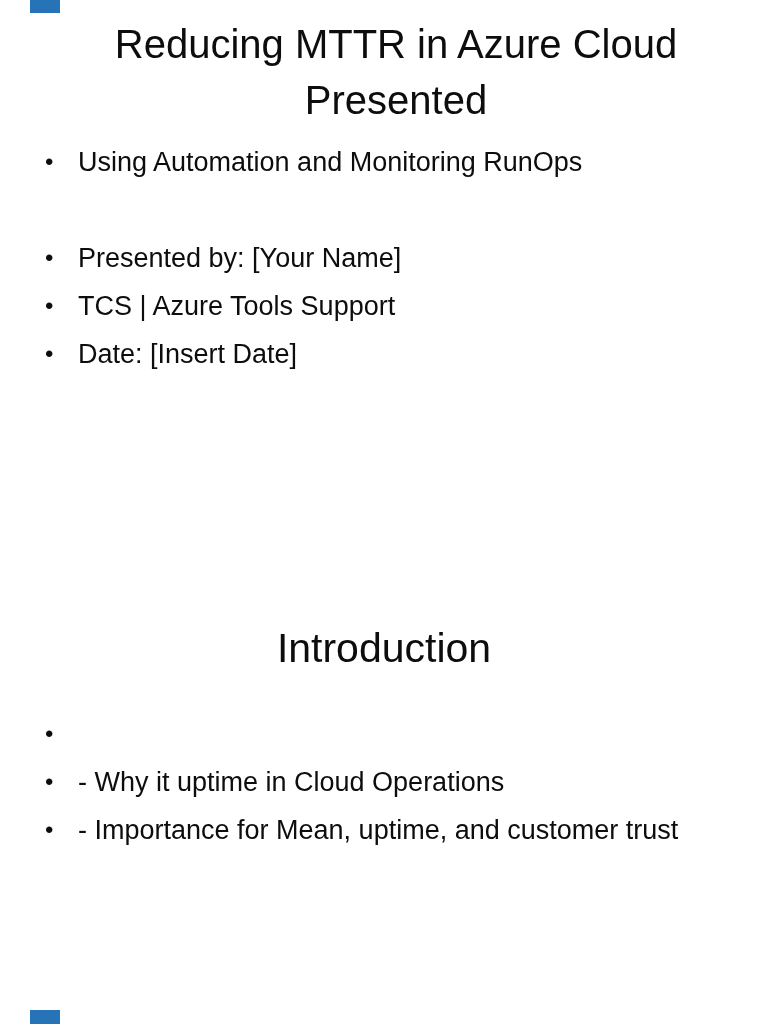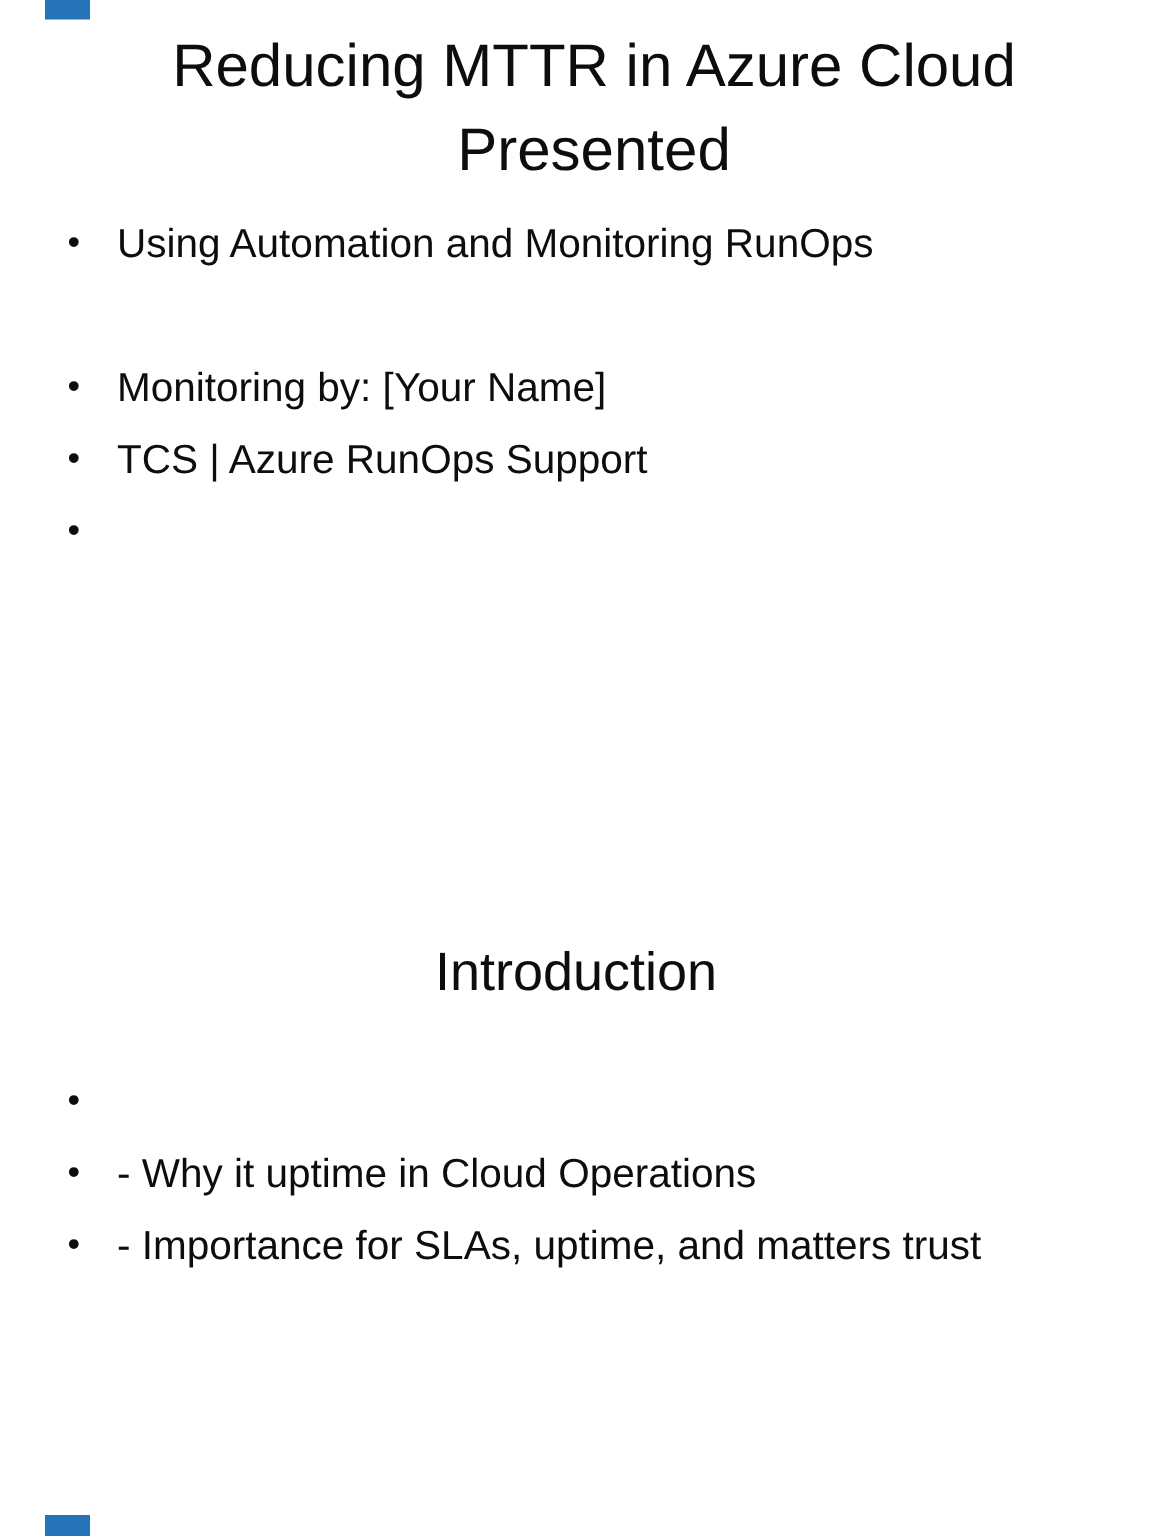--- a/index.html
+++ b/index.html
@@ -36,21 +36,21 @@
     left: 0;
     right: 0;
     text-align: center;
     font-size: 40px;
     line-height: 56px;
     font-weight: 400;
     color: #0d0d0d;
     letter-spacing: 0px;
   }
   .title-1 { top: 16px; margin-left: 24px; }
-  .title-2 { top: 620px; font-size: 36px; }
+  .title-2 { top: 620px; font-size: 41px; }
 
   
   .bullet-list {
     position: absolute;
     left: 42px;
     width: 690px;
   }
   .bl-1 { top: 138px; }
   .bl-2 { top: 234px; }
   .bl-3 { top: 710px; }
@@ -89,42 +89,43 @@
   <div class="bullet-list bl-1">
     <div class="bullet-item">
       <span class="bullet-marker">•</span>
       <span class="bullet-text">Using Automation and Monitoring RunOps</span>
     </div>
   </div>
 
   <div class="bullet-list bl-2">
     <div class="bullet-item">
       <span class="bullet-marker">•</span>
-      <span class="bullet-text">Monitoring by: [Your Name]</span>
+      <span class="bullet-text">Presented by: [Your Name]</span>
     </div>
     <div class="bullet-item">
       <span class="bullet-marker">•</span>
-      <span class="bullet-text">TCS | Azure RunOps Support</span>
+      <span class="bullet-text">TCS | Azure Tools Support</span>
     </div>
     <div class="bullet-item">
       <span class="bullet-marker">•</span>
+      <span class="bullet-text">Date: [Insert Date]</span>
     </div>
   </div>
 
   <div class="title-block title-2">
     <div>Introduction</div>
   </div>
 
   <div class="bullet-list bl-3">
     <div class="bullet-item">
       <span class="bullet-marker">•</span>
     </div>
     <div class="bullet-item">
       <span class="bullet-marker">•</span>
       <span class="bullet-text">- Why it uptime in Cloud Operations</span>
     </div>
     <div class="bullet-item">
       <span class="bullet-marker">•</span>
-      <span class="bullet-text">- Importance for SLAs, uptime, and matters trust</span>
+      <span class="bullet-text">- Importance for Mean, uptime, and customer trust</span>
     </div>
   </div>
 
 </div>
 
 </body></html>

